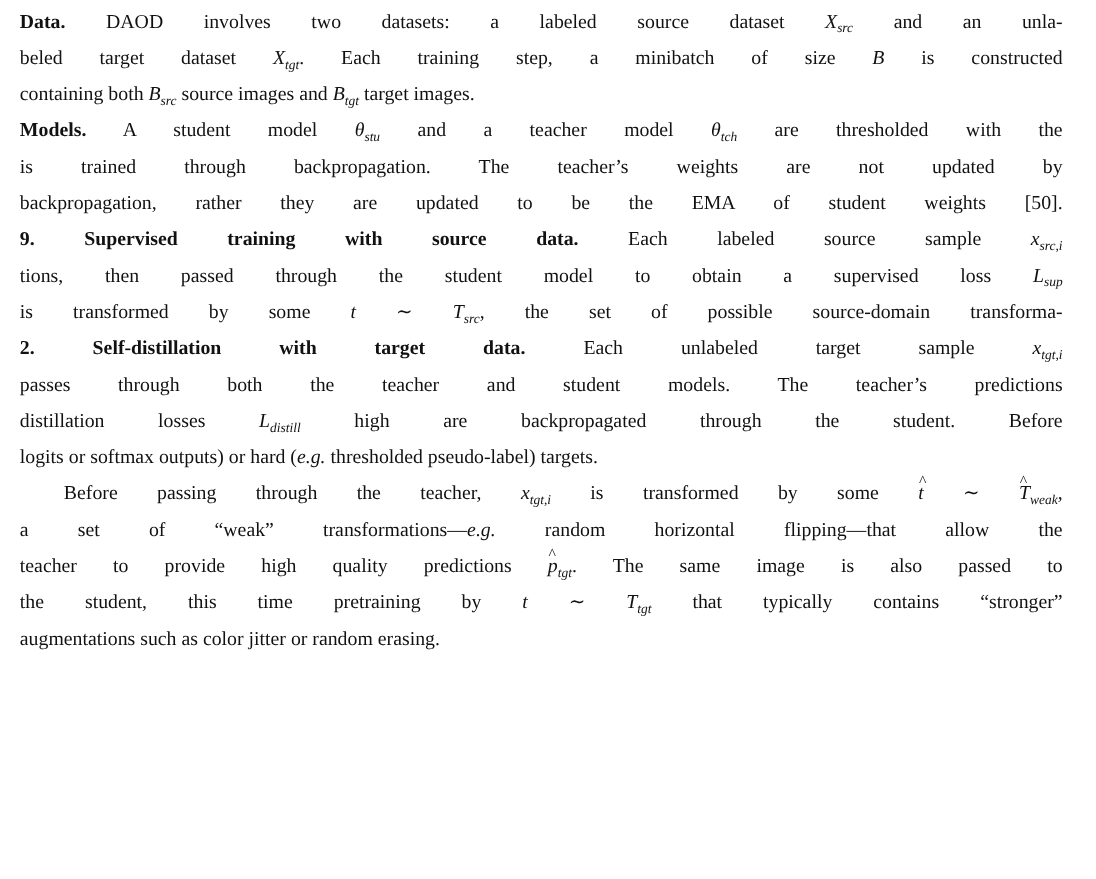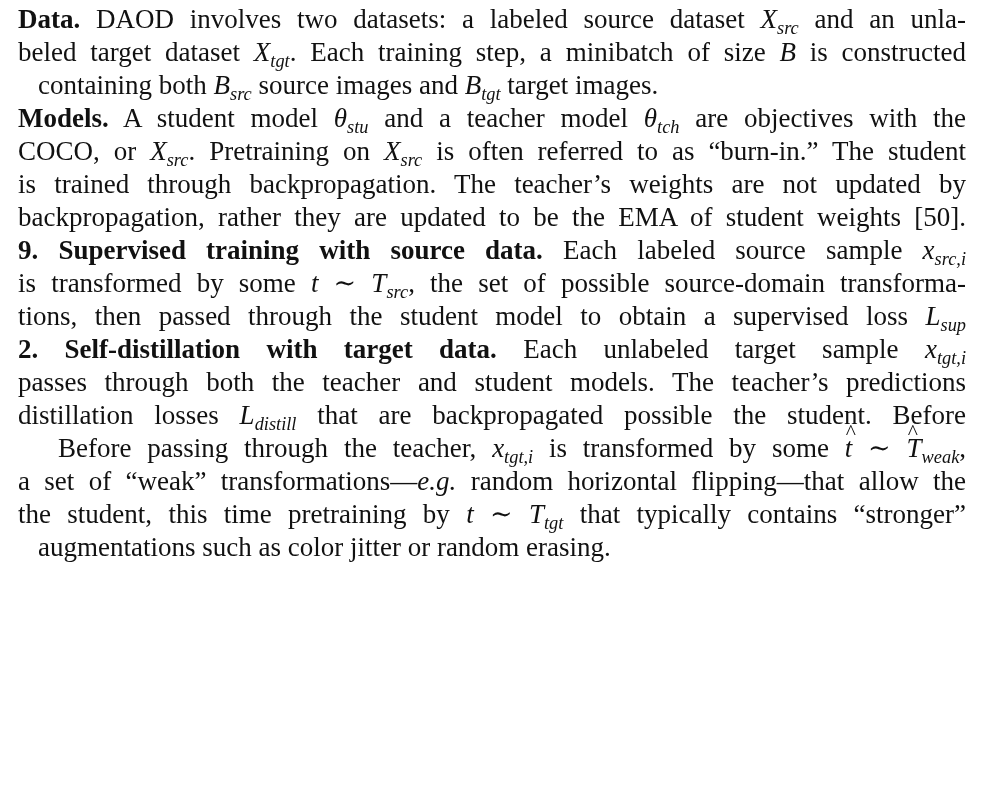--- a/index.html
+++ b/index.html
@@ -1,26 +1,26 @@
 <!DOCTYPE html>
 <html><head>
 <meta charset="utf-8">
 <style>
   html, body { margin: 0; padding: 0; background: #ffffff; }
   body { width: 996px; height: 799px; overflow: hidden; position: relative; }
   .page {
     position: absolute; left: 18px; top: 3px; width: 948px;
     font-family: "Liberation Serif", "DejaVu Serif", serif;
-    font-size: 27px; color: #111111;
+    font-size: 18px; color: #111111;
   }
   .line {
     height: 33px; line-height: 33px; white-space: nowrap;
     text-align: justify; text-align-last: justify;
   }
-  .line.last { text-align-last: left; margin-left: 20px; }
+  .line.last { text-align-last: left; }
   .line.indent { padding-left: 40px; }
   .b { font-weight: bold; }
   .m { font-style: italic; }
   .m sub, .m sup { font-size: 68%; font-style: italic; line-height: 0; }
   sub { vertical-align: -0.35em; }
   .hat { position: relative; display: inline-block; }
   .hat::before {
     content: "^"; position: absolute; left: 0.05em; top: -0.72em;
     font-size: 0.8em; font-style: normal;
   }
@@ -50,75 +50,77 @@
     <span class="m"><span>B</span><sub>tgt</sub></span>
     <span>target images.</span>
   </div>
 
   <div class="line">
     <span class="b">Models.</span>
     <span>A student model</span>
     <span class="m"><span>θ</span><sub>stu</sub></span>
     <span>and a teacher model</span>
     <span class="m"><span>θ</span><sub>tch</sub></span>
-    <span>are objectives with the</span>
-  </div>
-  <div class="line">
-    <span>COCO, or</span>
-    <span class="m"><span>X</span><sub>src</sub></span><span>. Pretraining on</span>
-    <span class="m"><span>X</span><sub>src</sub></span>
-    <span>is often referred to as “burn-in.” The student</span>
+    <span>are thresholded with the</span>
   </div>
   <div class="line">
     <span>is trained through backpropagation. The teacher’s weights are not updated by</span>
   </div>
   <div class="line">
     <span>backpropagation, rather they are updated to be the EMA of student weights [50].</span>
   </div>
 
 
   <div class="line">
     <span class="b">9. Supervised training with source data.</span>
     <span>Each labeled source sample</span>
     <span class="m"><span>x</span><sub>src,i</sub></span>
   </div>
   <div class="line">
+    <span>tions, then passed through the student model to obtain a supervised loss</span>
+    <span class="m"><span>L</span><sub>sup</sub></span>
+  </div>
+  <div class="line">
     <span>is transformed by some</span>
     <span class="m"><span>t ∼ T</span><sub>src</sub></span><span>, the set of possible source-domain transforma-</span>
-  </div>
-  <div class="line">
-    <span>tions, then passed through the student model to obtain a supervised loss</span>
-    <span class="m"><span>L</span><sub>sup</sub></span>
   </div>
 
   <div class="line">
     <span class="b">2. Self-distillation with target data.</span>
     <span>Each unlabeled target sample</span>
     <span class="m"><span>x</span><sub>tgt,i</sub></span>
   </div>
   <div class="line">
     <span>passes through both the teacher and student models. The teacher’s predictions</span>
   </div>
   <div class="line">
     <span>distillation losses</span>
     <span class="m"><span>L</span><sub>distill</sub></span>
-    <span>that are backpropagated possible the student. Before</span>
+    <span>high are backpropagated through the student. Before</span>
+  </div>
+  <div class="line last">
+    <span>logits or softmax outputs) or hard (</span><span class="m">e.g.</span>
+    <span>thresholded pseudo-label) targets.</span>
   </div>
 
   <div class="line indent">
     <span>Before passing through the teacher,</span>
     <span class="m"><span>x</span><sub>tgt,i</sub></span>
     <span>is transformed by some</span>
     <span class="m"><span class="hat">t</span> <span class="up">∼</span> <span class="hat">T</span><sub>weak</sub></span><span>,</span>
   </div>
   <div class="line">
     <span>a set of “weak” transformations—</span><span class="m">e.g.</span>
     <span>random horizontal flipping—that allow the</span>
   </div>
   <div class="line">
+    <span>teacher to provide high quality predictions</span>
+    <span class="m"><span class="hat">p</span><sub>tgt</sub></span><span>. The same image is also passed to</span>
+  </div>
+  <div class="line">
     <span>the student, this time pretraining by</span>
     <span class="m"><span>t ∼ T</span><sub>tgt</sub></span>
     <span>that typically contains “stronger”</span>
   </div>
   <div class="line last">
     <span>augmentations such as color jitter or random erasing.</span>
   </div>
 
 </div>
 

